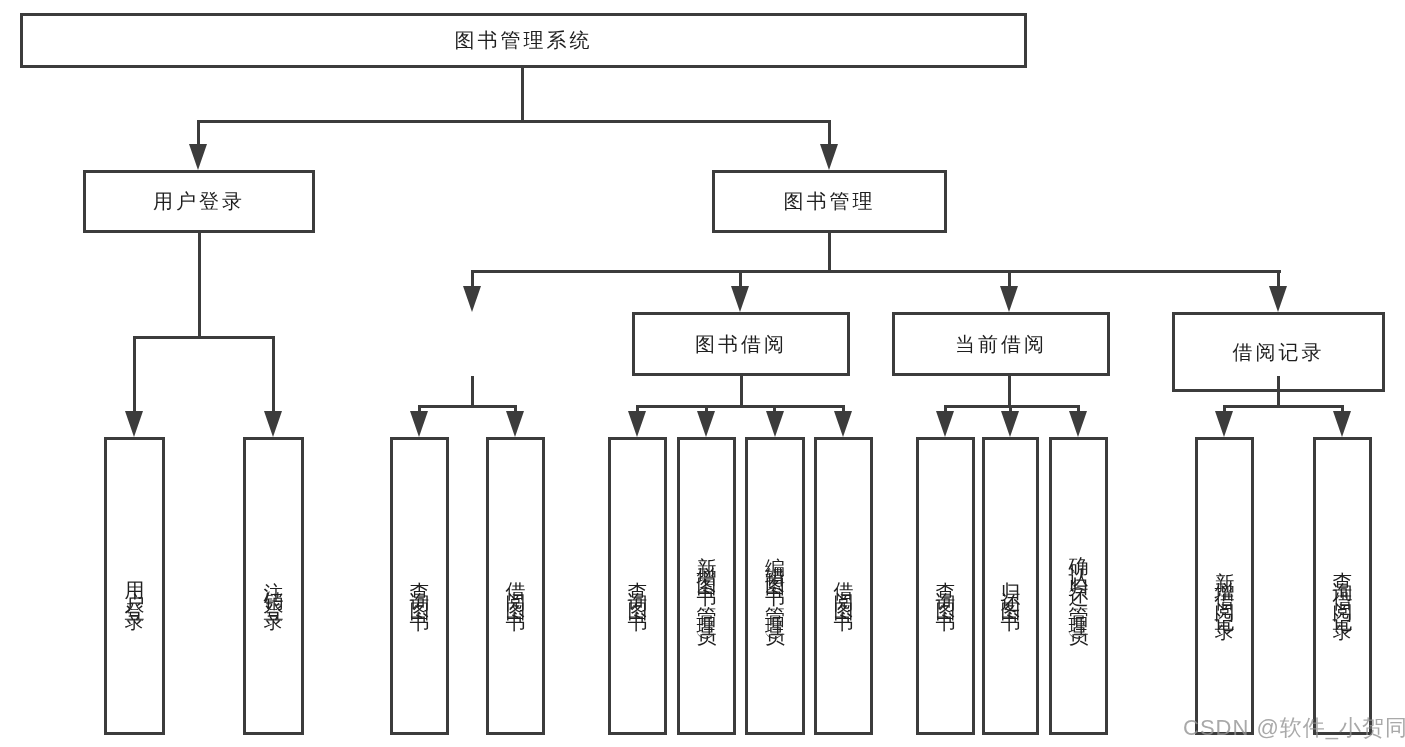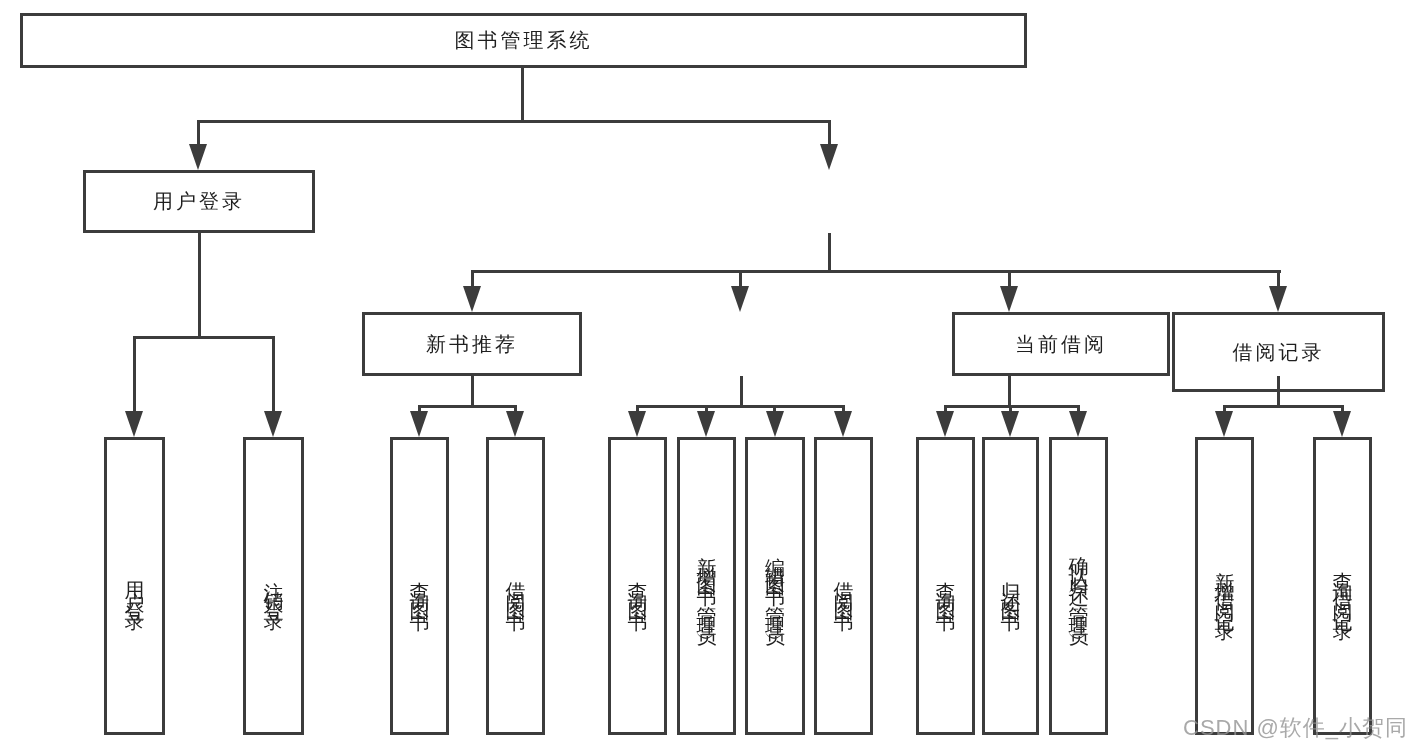--- a/index.html
+++ b/index.html
@@ -40,43 +40,46 @@
   <div class="line" style="left:521px;top:68px;width:3px;height:55px"></div>
   <div class="line" style="left:197px;top:120px;width:634px;height:3px"></div>
   <div class="line" style="left:197px;top:120px;width:3px;height:28px"></div>
   <div class="arrow" style="left:189px;top:144px"></div>
   <div class="line" style="left:828px;top:120px;width:3px;height:28px"></div>
   <div class="arrow" style="left:820px;top:144px"></div>
 
   <div class="node hnode" style="left:83px;top:170px;width:232px;height:63px">
     <span class="label">用户登录</span>
   </div>
+  <div class="node hnode" style="left:712px;top:170px;width:235px;height:63px">
+    <span class="label">图书管理</span>
+  </div>
 
   <div class="line" style="left:198px;top:233px;width:3px;height:105px"></div>
   <div class="line" style="left:133px;top:336px;width:142px;height:3px"></div>
   <div class="line" style="left:133px;top:336px;width:3px;height:78px"></div>
   <div class="arrow" style="left:125px;top:411px"></div>
   <div class="line" style="left:272px;top:336px;width:3px;height:78px"></div>
   <div class="arrow" style="left:264px;top:411px"></div>
 
   <div class="line" style="left:828px;top:233px;width:3px;height:40px"></div>
   <div class="line" style="left:471px;top:270px;width:810px;height:3px"></div>
   <div class="line" style="left:471px;top:270px;width:3px;height:20px"></div>
   <div class="arrow" style="left:463px;top:286px"></div>
   <div class="line" style="left:739px;top:270px;width:3px;height:20px"></div>
   <div class="arrow" style="left:731px;top:286px"></div>
   <div class="line" style="left:1008px;top:270px;width:3px;height:20px"></div>
   <div class="arrow" style="left:1000px;top:286px"></div>
   <div class="line" style="left:1277px;top:270px;width:3px;height:20px"></div>
   <div class="arrow" style="left:1269px;top:286px"></div>
 
-  <div class="node hnode" style="left:362px;top:312px;width:220px;height:64px">
-    <span class="label">新书推荐</span>
+  <div class="node hnode" style="left:632px;top:312px;width:218px;height:64px">
+    <span class="label">图书借阅</span>
   </div>
-  <div class="node hnode" style="left:952px;top:312px;width:218px;height:64px">
+  <div class="node hnode" style="left:892px;top:312px;width:218px;height:64px">
     <span class="label">当前借阅</span>
   </div>
   <div class="node hnode" style="left:1172px;top:312px;width:213px;height:80px">
     <span class="label">借阅记录</span>
   </div>
 
   <div class="line" style="left:471px;top:376px;width:3px;height:32px"></div>
   <div class="line" style="left:418px;top:405px;width:99px;height:3px"></div>
   <div class="line" style="left:418px;top:405px;width:3px;height:10px"></div>
   <div class="arrow" style="left:410px;top:411px"></div>

